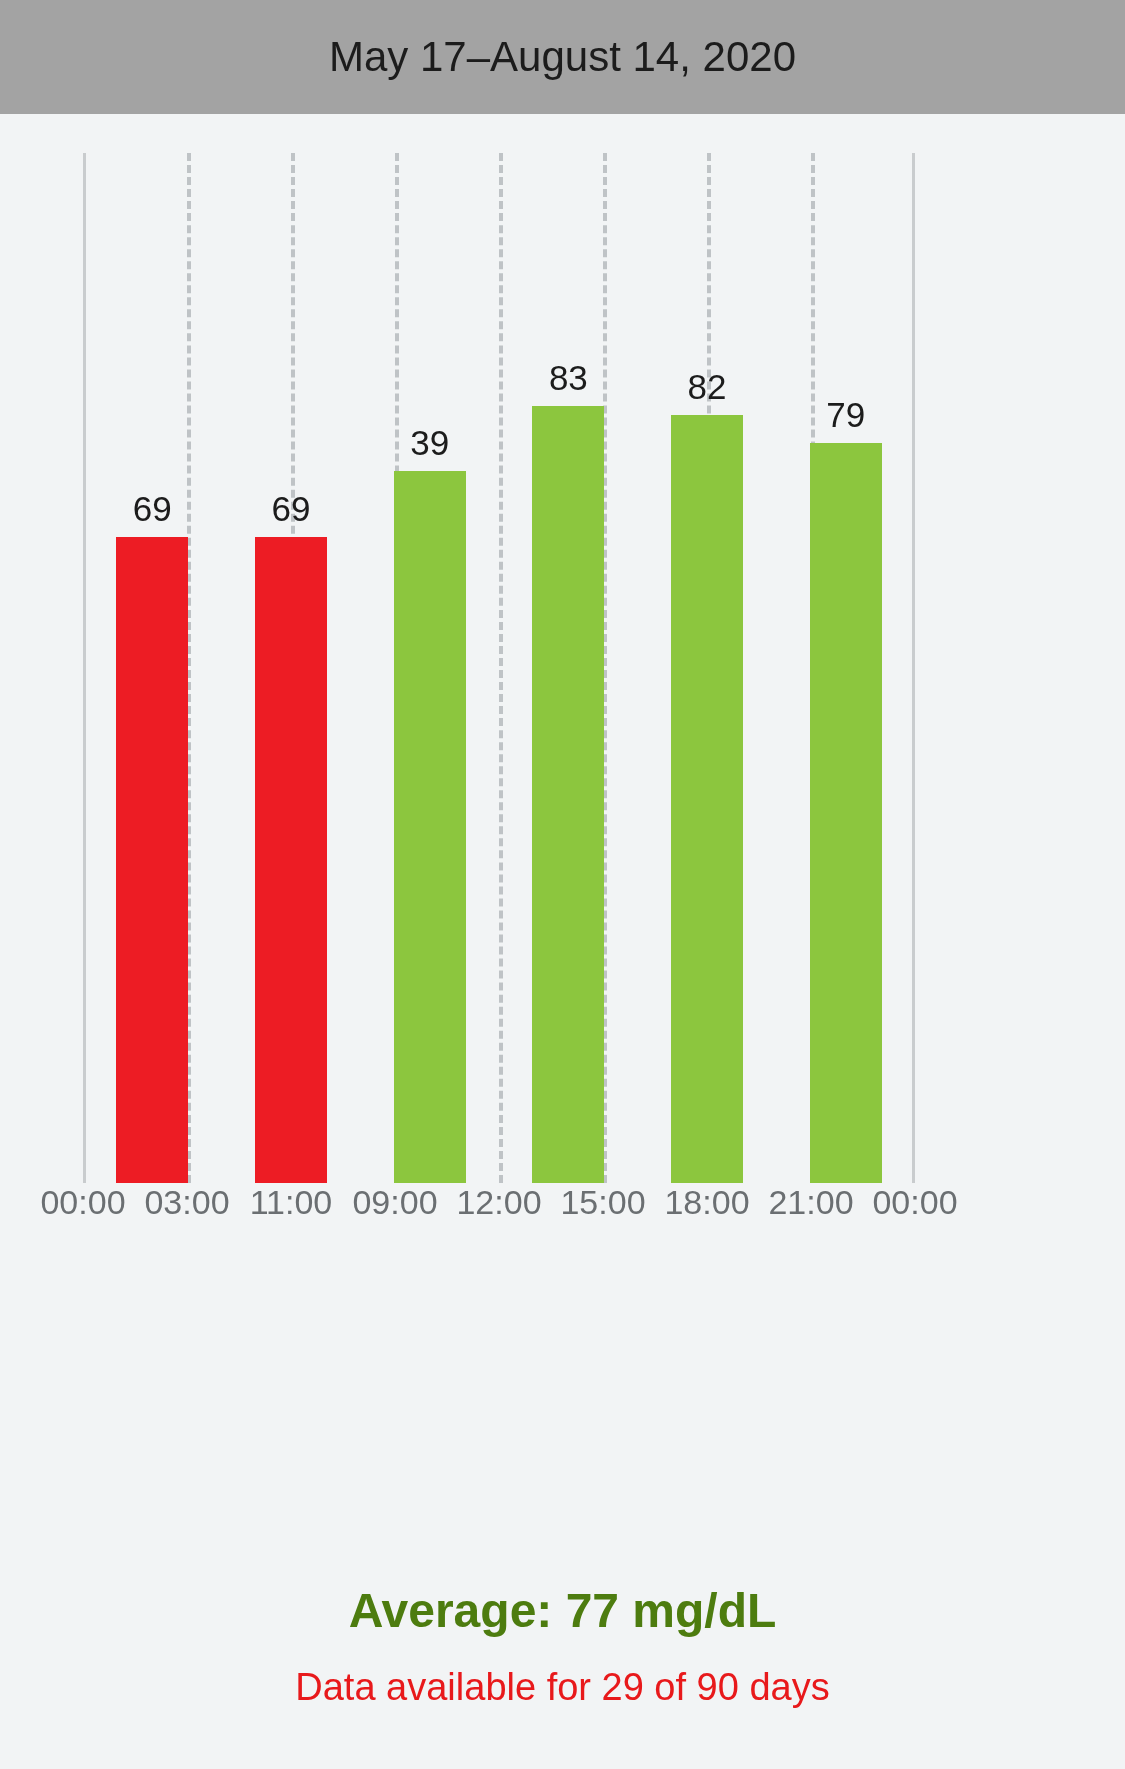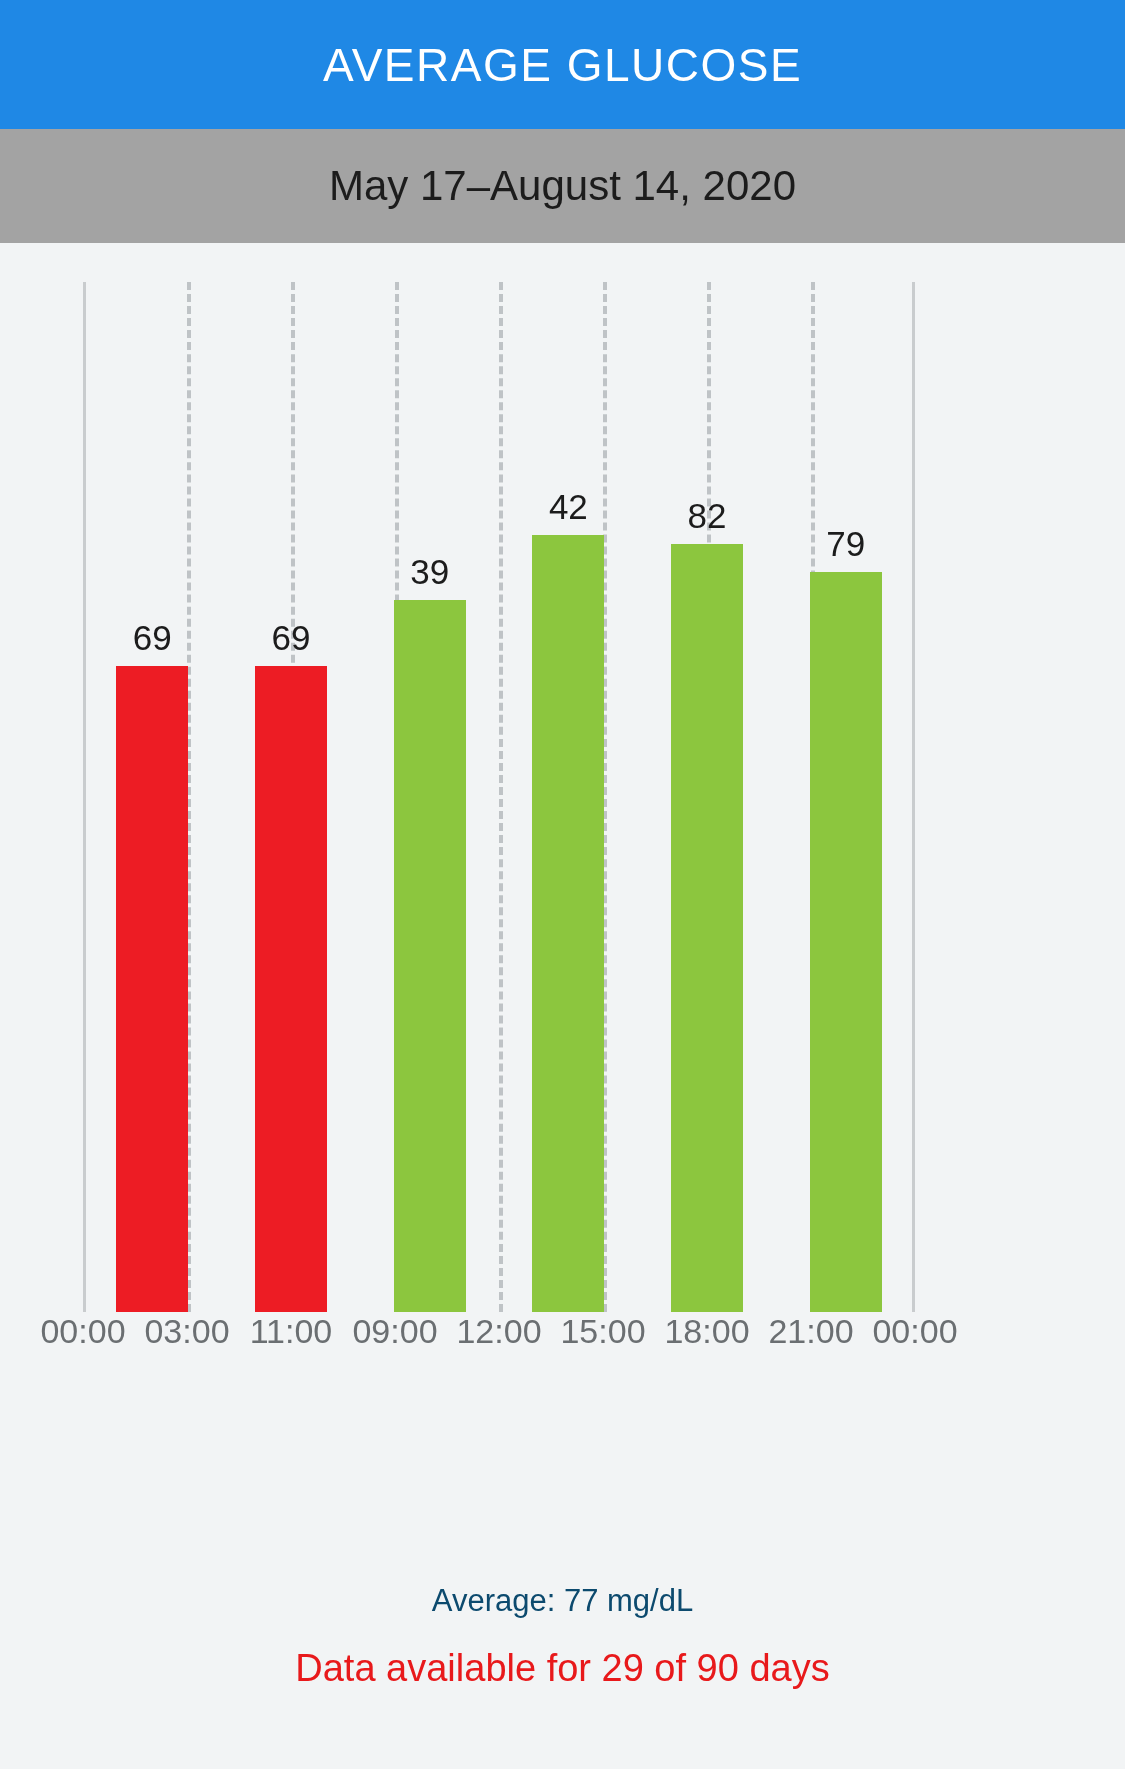--- a/index.html
+++ b/index.html
@@ -138,38 +138,35 @@
     flex: 0 0 auto;
     height: 230px;
     display: flex;
     flex-direction: column;
     align-items: center;
     justify-content: flex-start;
     padding-top: 44px;
     background: #f2f4f5;
   }
   .avg-text {
-    font-size: 31px;
-    font-weight: normal;
-    color: #0c4a6e;
+    font-size: 48px;
+    font-weight: bold;
+    color: #4d7c0f;
     margin-bottom: 28px;
   }
   .avail-text {
     font-size: 38px;
     color: #e8191b;
   }
 </style>
 </head>
 <body>
 
 <div id="app">
 
-  <div class="title-bar">
-    <span class="title-text">AVERAGE GLUCOSE</span>
-  </div>
 
   <div class="date-bar">
     <span class="date-text">May 17–August 14, 2020</span>
   </div>
 
   <div class="chart-area">
     <div class="plot">
       <div class="edge-rule left"></div>
       <div class="edge-rule right"></div>
       <div id="gridlines">
@@ -188,21 +185,21 @@
           </div>
           <div class="bar-slot">
             <div class="bar-value">69</div>
             <div class="bar-rect" style="height: 646.091px; background: rgb(237, 28, 36);"></div>
           </div>
           <div class="bar-slot">
             <div class="bar-value">39</div>
             <div class="bar-rect" style="height: 711.636px; background: rgb(140, 198, 62);"></div>
           </div>
           <div class="bar-slot">
-            <div class="bar-value">42</div>
+            <div class="bar-value">83</div>
             <div class="bar-rect" style="height: 777.182px; background: rgb(140, 198, 62);"></div>
           </div>
           <div class="bar-slot">
             <div class="bar-value">82</div>
             <div class="bar-rect" style="height: 767.818px; background: rgb(140, 198, 62);"></div>
           </div>
           <div class="bar-slot">
             <div class="bar-value">79</div>
             <div class="bar-rect" style="height: 739.727px; background: rgb(140, 198, 62);"></div>
           </div>

